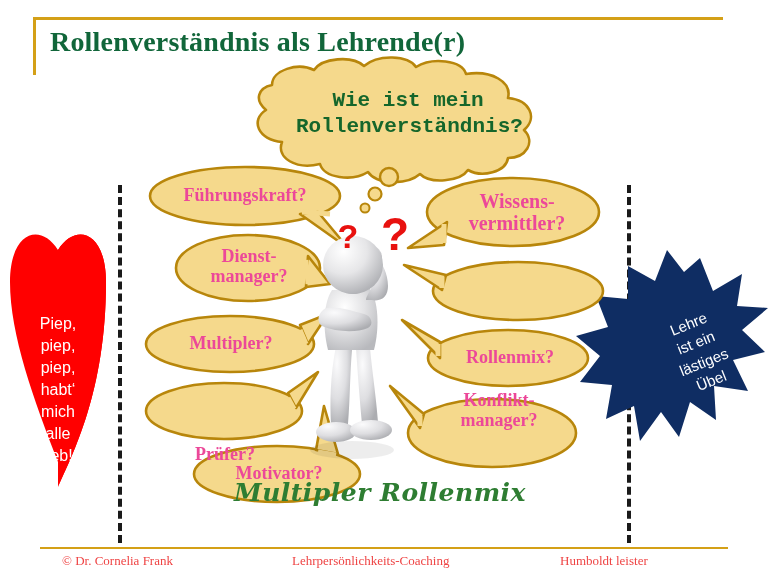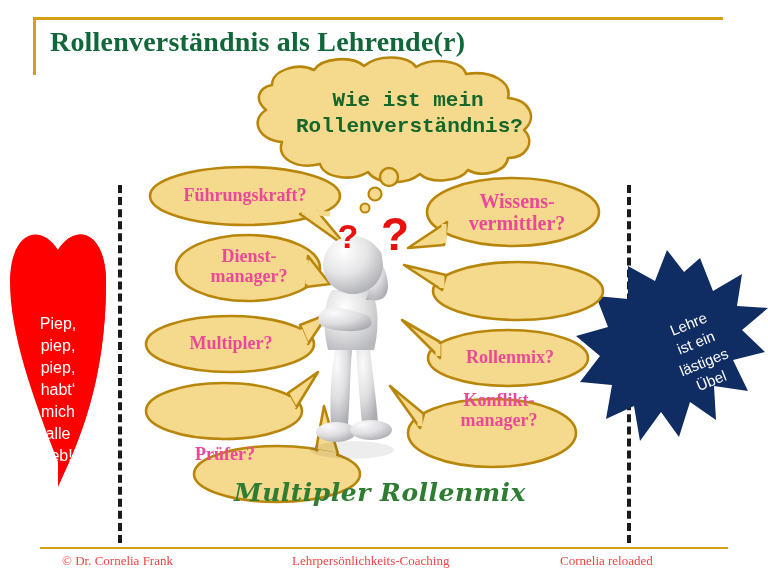--- a/index.html
+++ b/index.html
@@ -252,27 +252,28 @@
   <div id="star-text">Lehre
 ist ein
 lästiges
 Übel</div>
 
   <div class="bub-text" style="left:160px;top:185px;width:170px;font-size:18px;">Führungskraft?</div>
   <div class="bub-text" style="left:188px;top:246px;width:122px;font-size:18px;">Dienst-
 manager?</div>
   <div class="bub-text" style="left:160px;top:333px;width:142px;font-size:18px;">Multipler?</div>
   <div class="bub-text" style="left:160px;top:400px;width:130px;font-size:18px;margin-top:44px;">Prüfer?</div>
+  <div class="bub-text" style="left:208px;top:463px;width:142px;font-size:18px;">Motivator?</div>
 
   <div class="bub-text" style="left:444px;top:190px;width:146px;font-size:20px;">Wissens-
 vermittler?</div>
   <div class="bub-text" style="left:442px;top:347px;width:136px;font-size:18px;">Rollenmix?</div>
   <div class="bub-text" style="left:432px;top:390px;width:134px;font-size:18px;">Konflikt-
 manager?</div>
 
   <div id="caption">Multipler Rollenmix</div>
 
   <div id="footer-rule"></div>
   <div class="footer-cell" id="footer-left">© Dr. Cornelia  Frank</div>
   <div class="footer-cell" id="footer-center">Lehrpersönlichkeits-Coaching</div>
-  <div class="footer-cell" id="footer-right">Cornelia reloaded</div>
+  <div class="footer-cell" id="footer-right">Humboldt leister</div>
 
 </div>
 
 </body></html>

